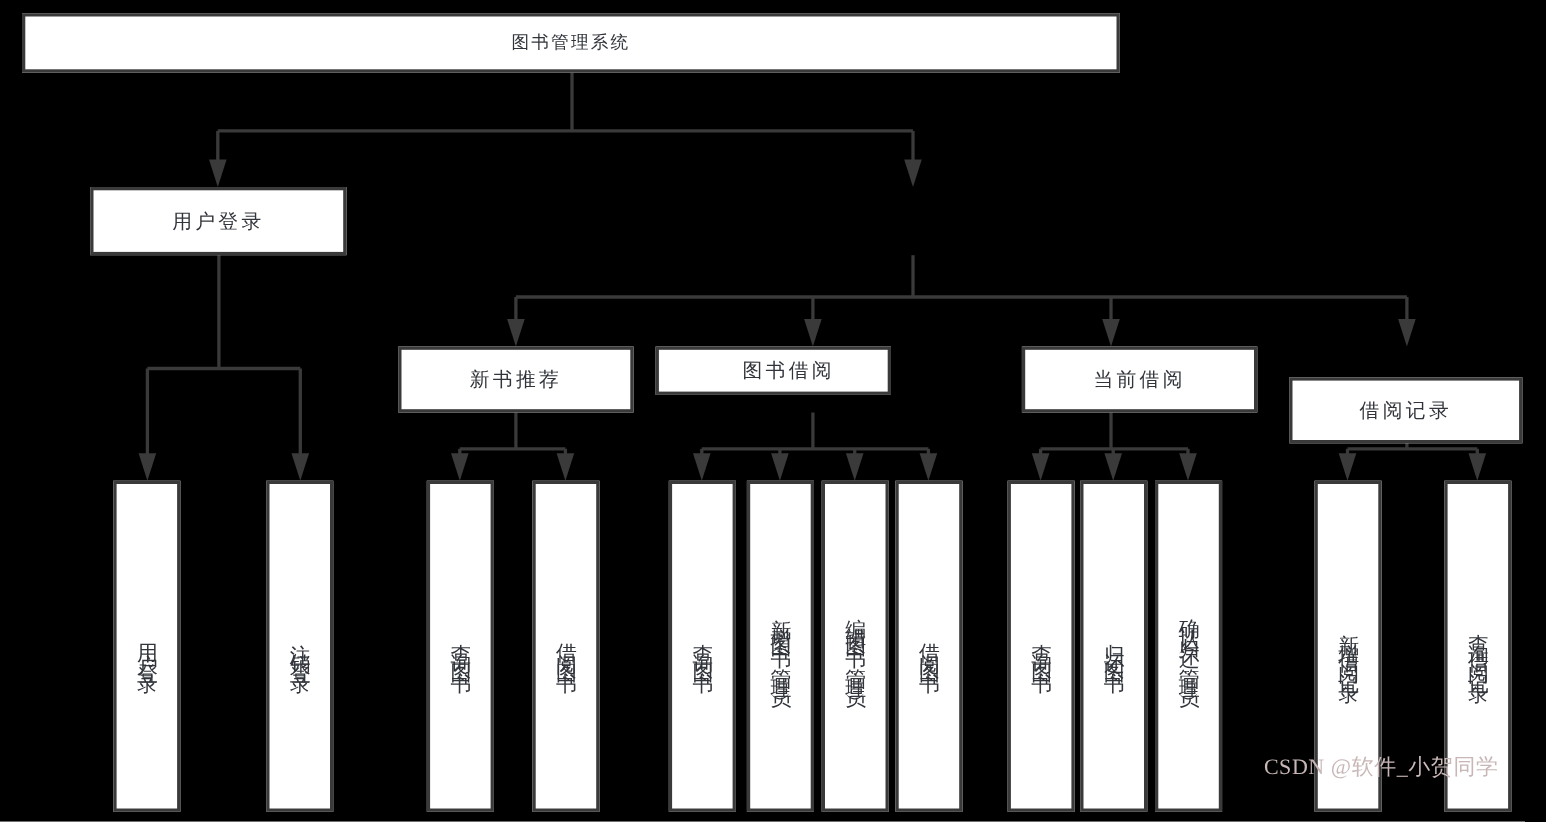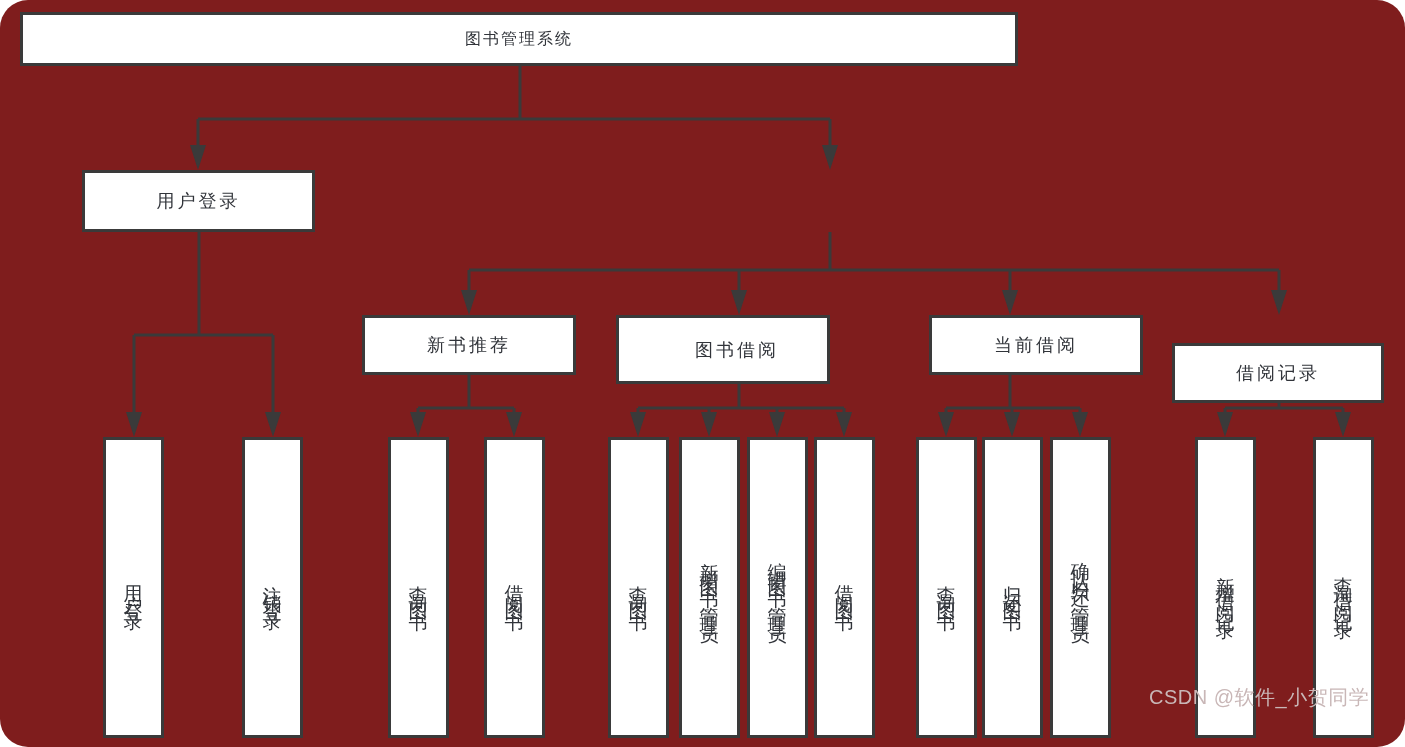--- a/index.html
+++ b/index.html
@@ -1,18 +1,18 @@
 <!DOCTYPE html>
 <html><head>
 <meta charset="utf-8">
 <style>
   html,body{margin:0;padding:0;background:#ffffff;}
   .stage{
-    position:relative;width:1405px;height:747px;background:#7f1d1d;overflow:hidden;
-    font-family:Liberation Sans, sans-serif;color:#31343a;border-radius:28px;
+    position:relative;width:1405px;height:747px;background:#000000;overflow:hidden;
+    font-family:Liberation Serif, serif;color:#31343a;
   }
   .stage svg{position:absolute;left:0;top:0;z-index:1;}
   .node{
     position:absolute;box-sizing:border-box;z-index:2;
     border:3px solid #3a3a3a;background:#ffffff;
     display:flex;align-items:center;justify-content:center;
     white-space:nowrap;
   }
   .root-node{font-size:16px;letter-spacing:2px;}
   .lvl-node{font-size:18px;letter-spacing:3px;}
@@ -90,21 +90,21 @@
     <span>图书管理系统</span>
   </div>
 
   <div class="node lvl-node" style="left:82px;top:170px;width:233px;height:62px;">
     <span>用户登录</span>
   </div>
 
   <div class="node lvl-node" style="left:362px;top:315px;width:214px;height:60px;align-items:center;">
     <span>新书推荐</span>
   </div>
-  <div class="node lvl-node" style="left:616px;top:315px;width:214px;height:69px;padding-left:28px;">
+  <div class="node lvl-node" style="left:596px;top:315px;width:214px;height:44px;padding-left:28px;">
     <span>图书借阅</span>
   </div>
   <div class="node lvl-node" style="left:903px;top:315px;width:214px;height:60px;margin-left:26px;">
     <span>当前借阅</span>
   </div>
   <div class="node lvl-node" style="left:1172px;top:315px;width:212px;height:60px;margin-top:28px;">
     <span>借阅记录</span>
   </div>
 
   <div class="node leaf-node" style="left:103px;">

